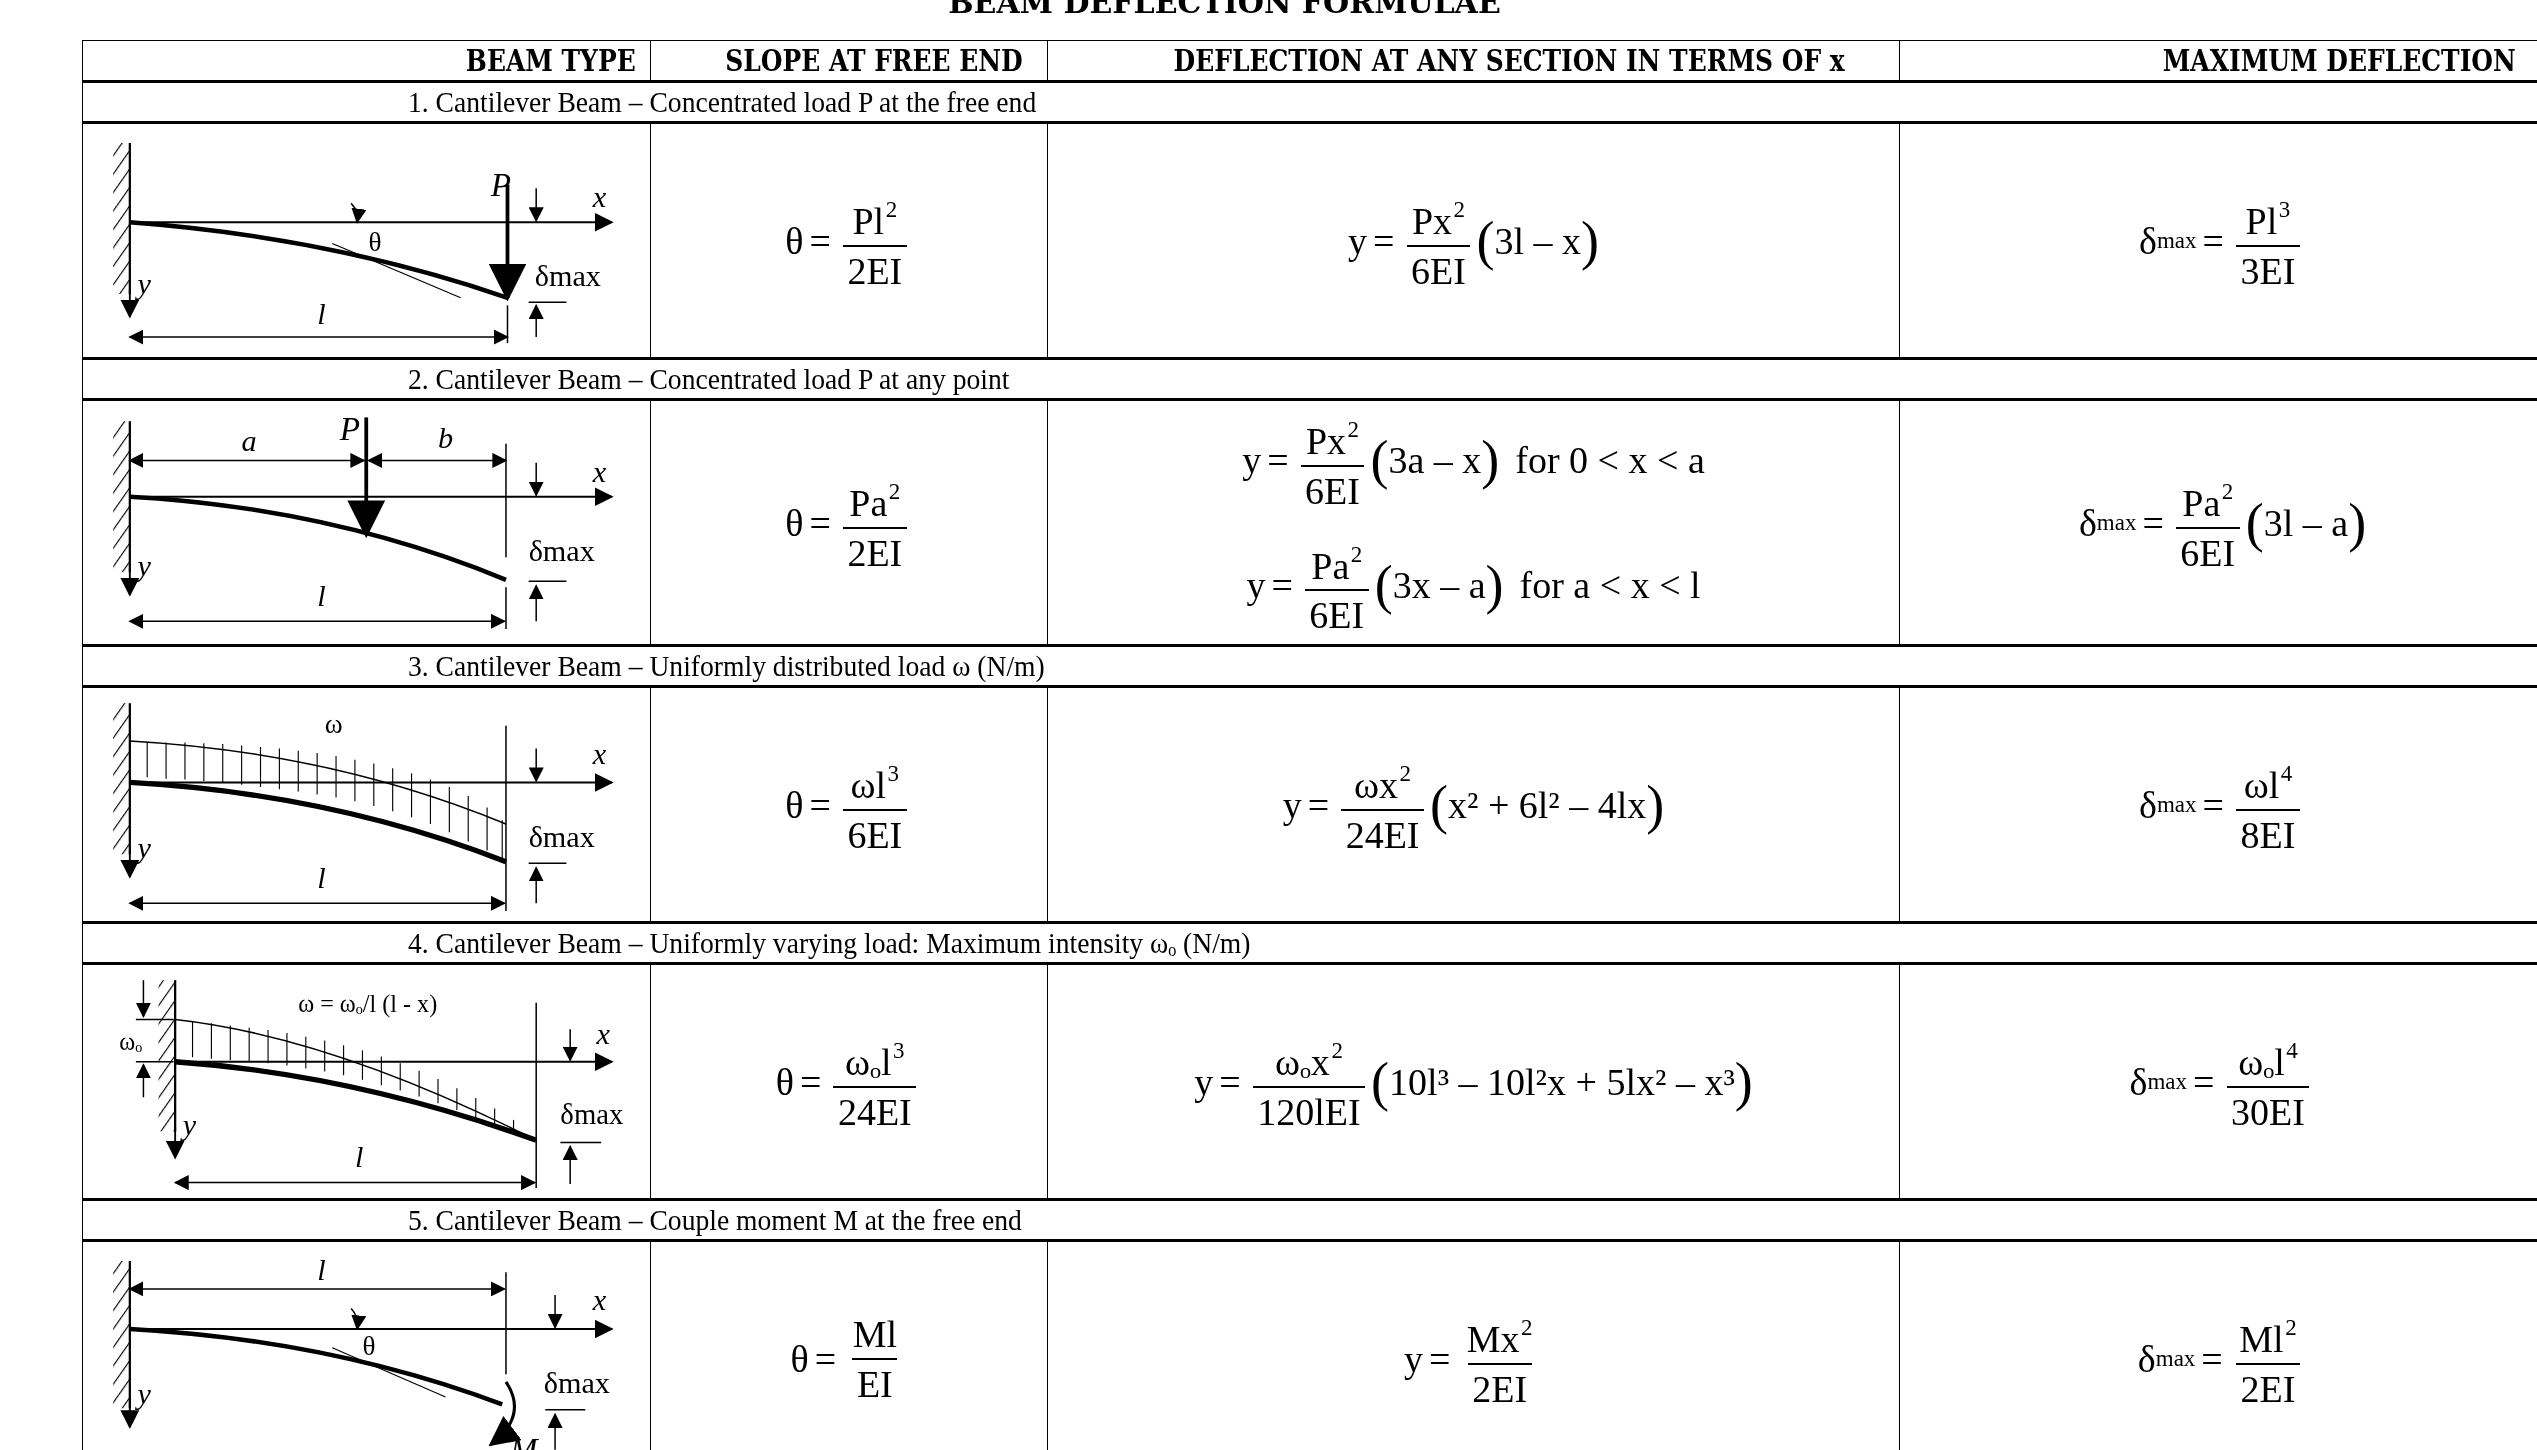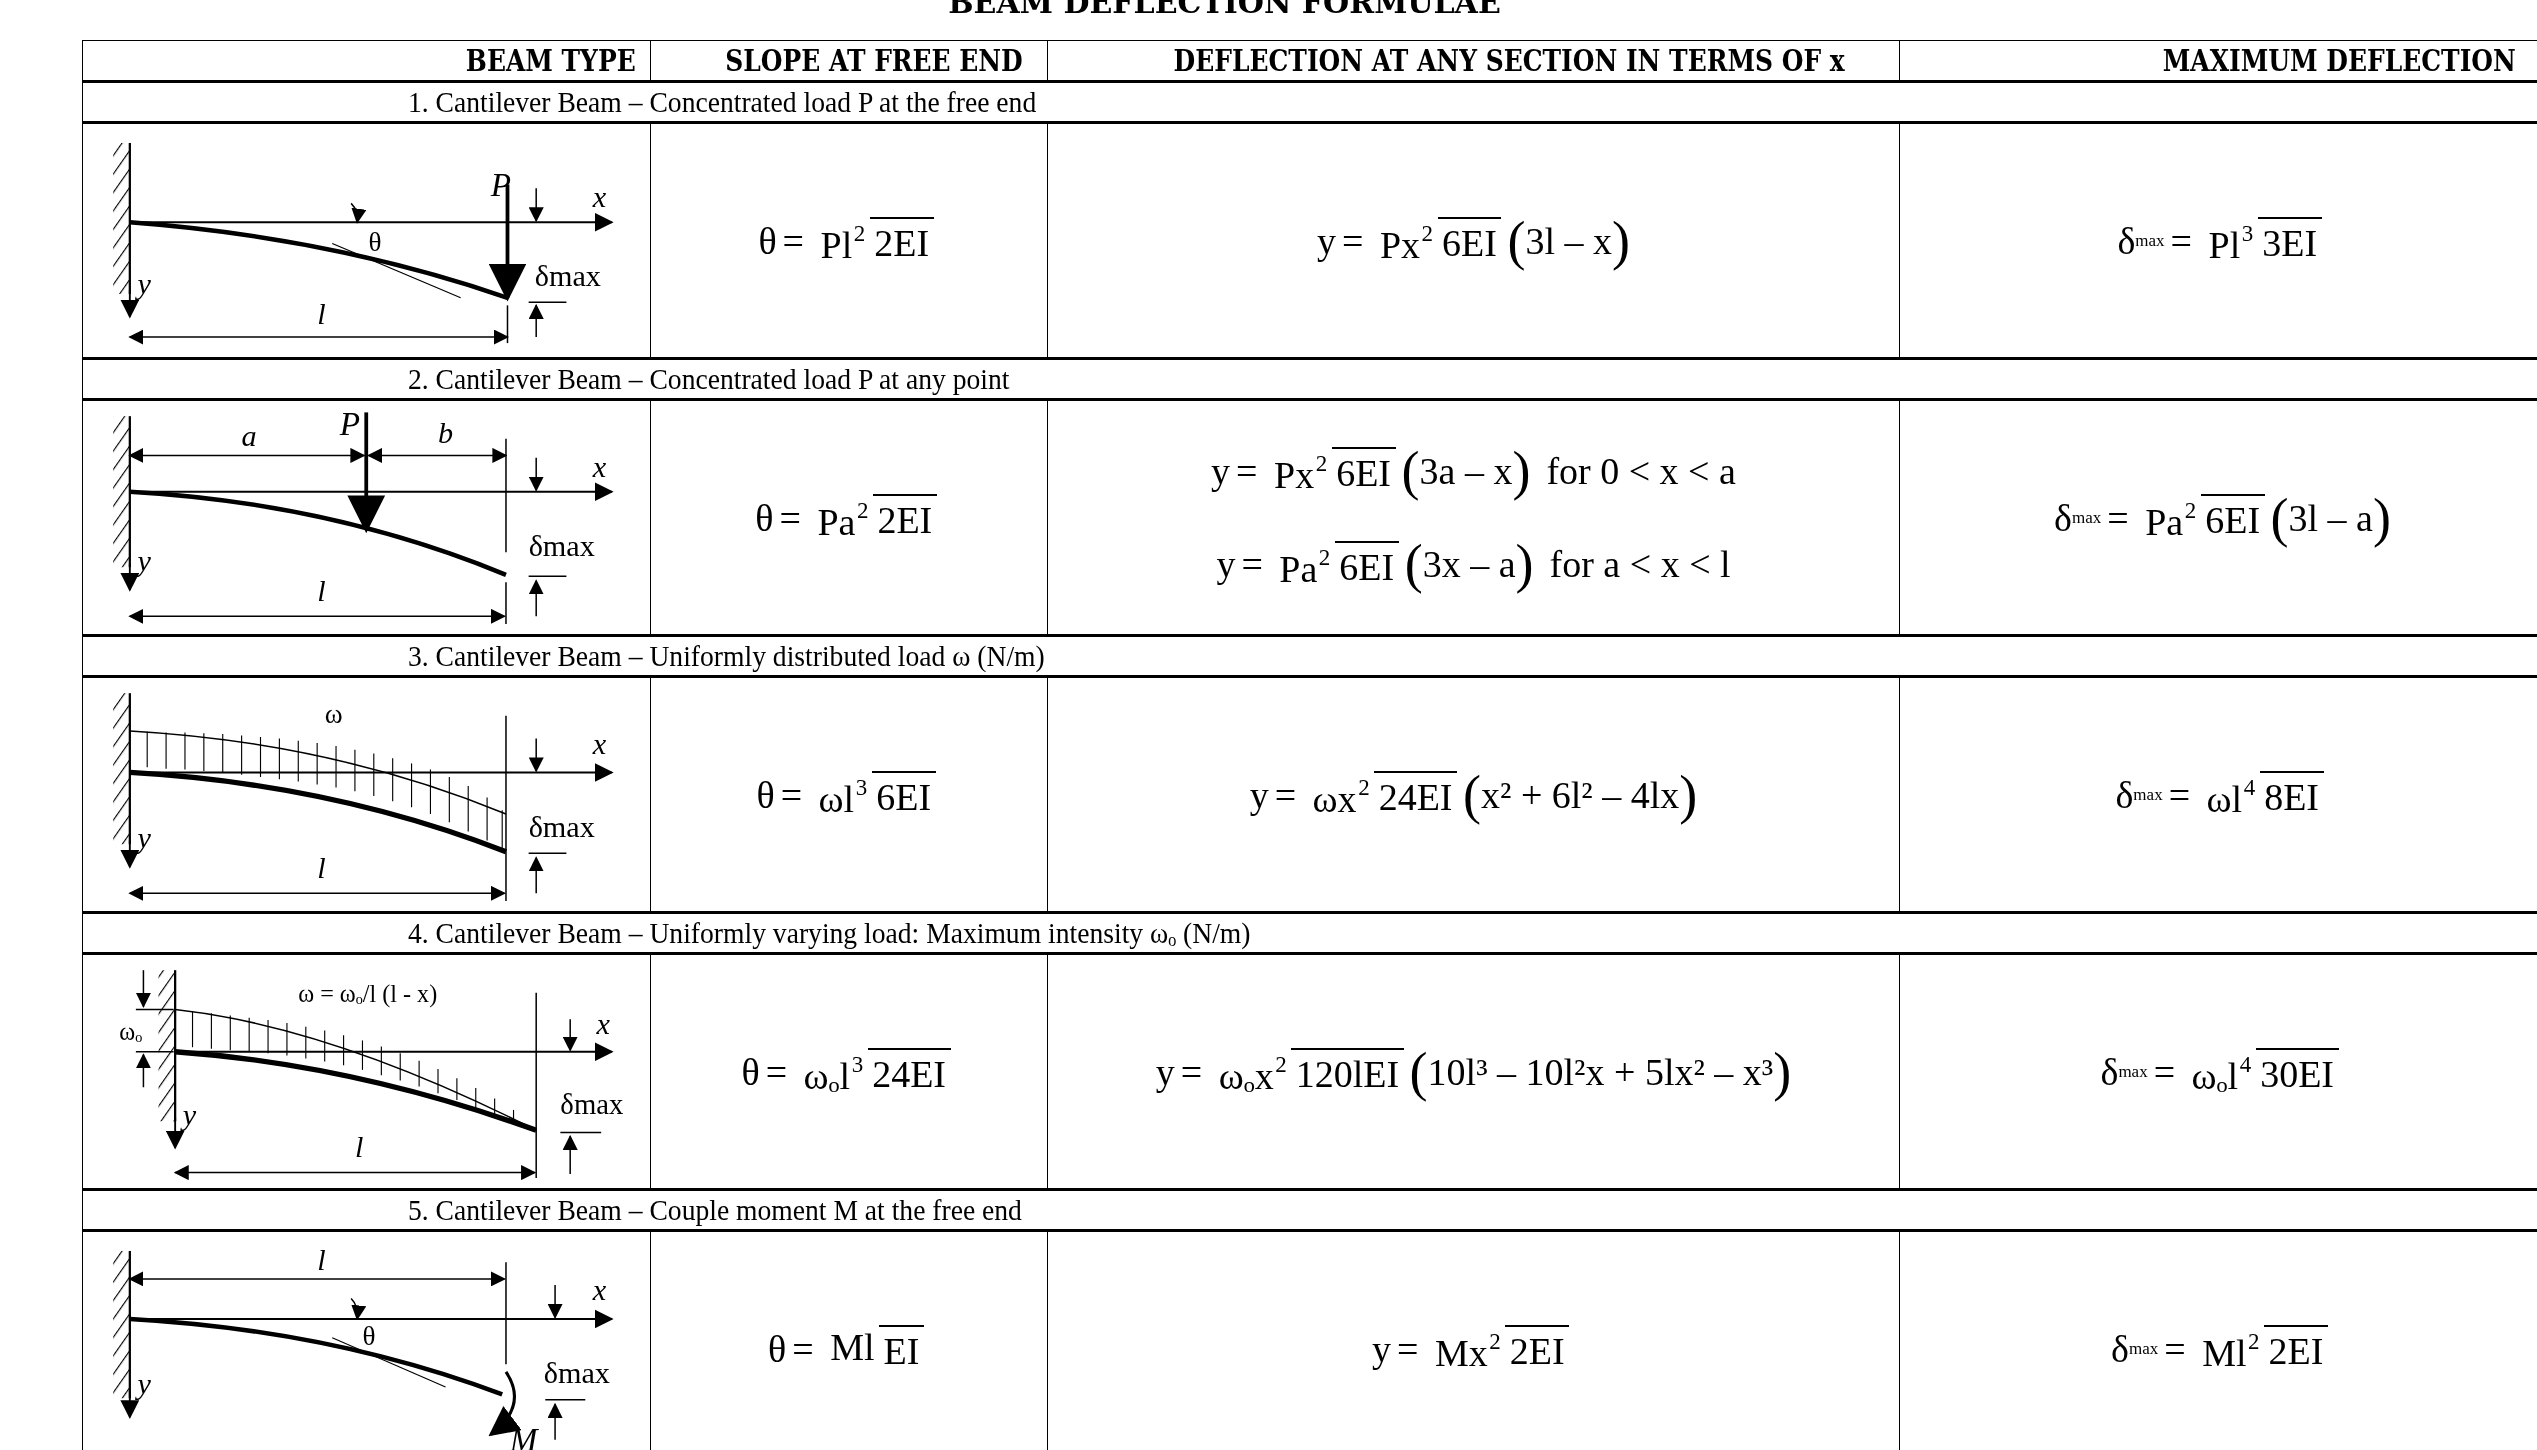--- a/index.html
+++ b/index.html
@@ -13,25 +13,25 @@
   th.hdr { height: 39px; font-family: "DejaVu Serif", serif; font-weight: bold;
            font-size: 29px; letter-spacing: 0px; text-align: right; vertical-align: middle; }
   .hdr span { display:inline-block; transform: scaleX(0.86); white-space: nowrap; }
   tr.sect td { height: 38px; font-size: 30px; line-height: 38px; border-top: 3.8px solid #000; border-bottom: 3.8px solid #000; }
   tr.sect td .st { display:inline-block; margin-left: 325px; white-space: nowrap; transform: scaleX(0.92); transform-origin: left center; }
   tr.row td { height: 229px; vertical-align: middle; text-align: center; }
   tr.row td.diagram { text-align: left; }
   
   .eq { display: inline-flex; align-items: center; font-family: "Liberation Serif", serif;
         font-size: 38px; white-space: nowrap; }
-  .frac { display: inline-flex; flex-direction: row; align-items: center; margin: 16px 6px; }
+  .frac { display: inline-flex; flex-direction: column; align-items: center; margin: 8px 6px; }
   .frac .num { padding: 0 4.5px 3px 4.5px; line-height: 42px; }
   .frac .den { padding: 3px 4.5px 0 4.5px; line-height: 42px; border-top: 2.3px solid #000; }
   .eq sup { font-size: 23px; vertical-align: 16.6px; margin-left: 1.5px; }
-  .eq sub { font-size: 17px; vertical-align: -10.6px; }
+  .eq sub { font-size: 23px; vertical-align: -10.6px; }
   .paren { font-size: 54px; line-height: 54px; font-weight: 100; }
   .op { margin: 0 6px; }
   .cond { margin-left: 16px; }
   .stack { display:flex; flex-direction:column; align-items:center; gap: 6px; }
   svg text { font-family: "Liberation Serif", serif; }
 </style>
 </head>
 <body>
 
 <div class="title-wrap">BEAM DEFLECTION FORMULAE</div>

